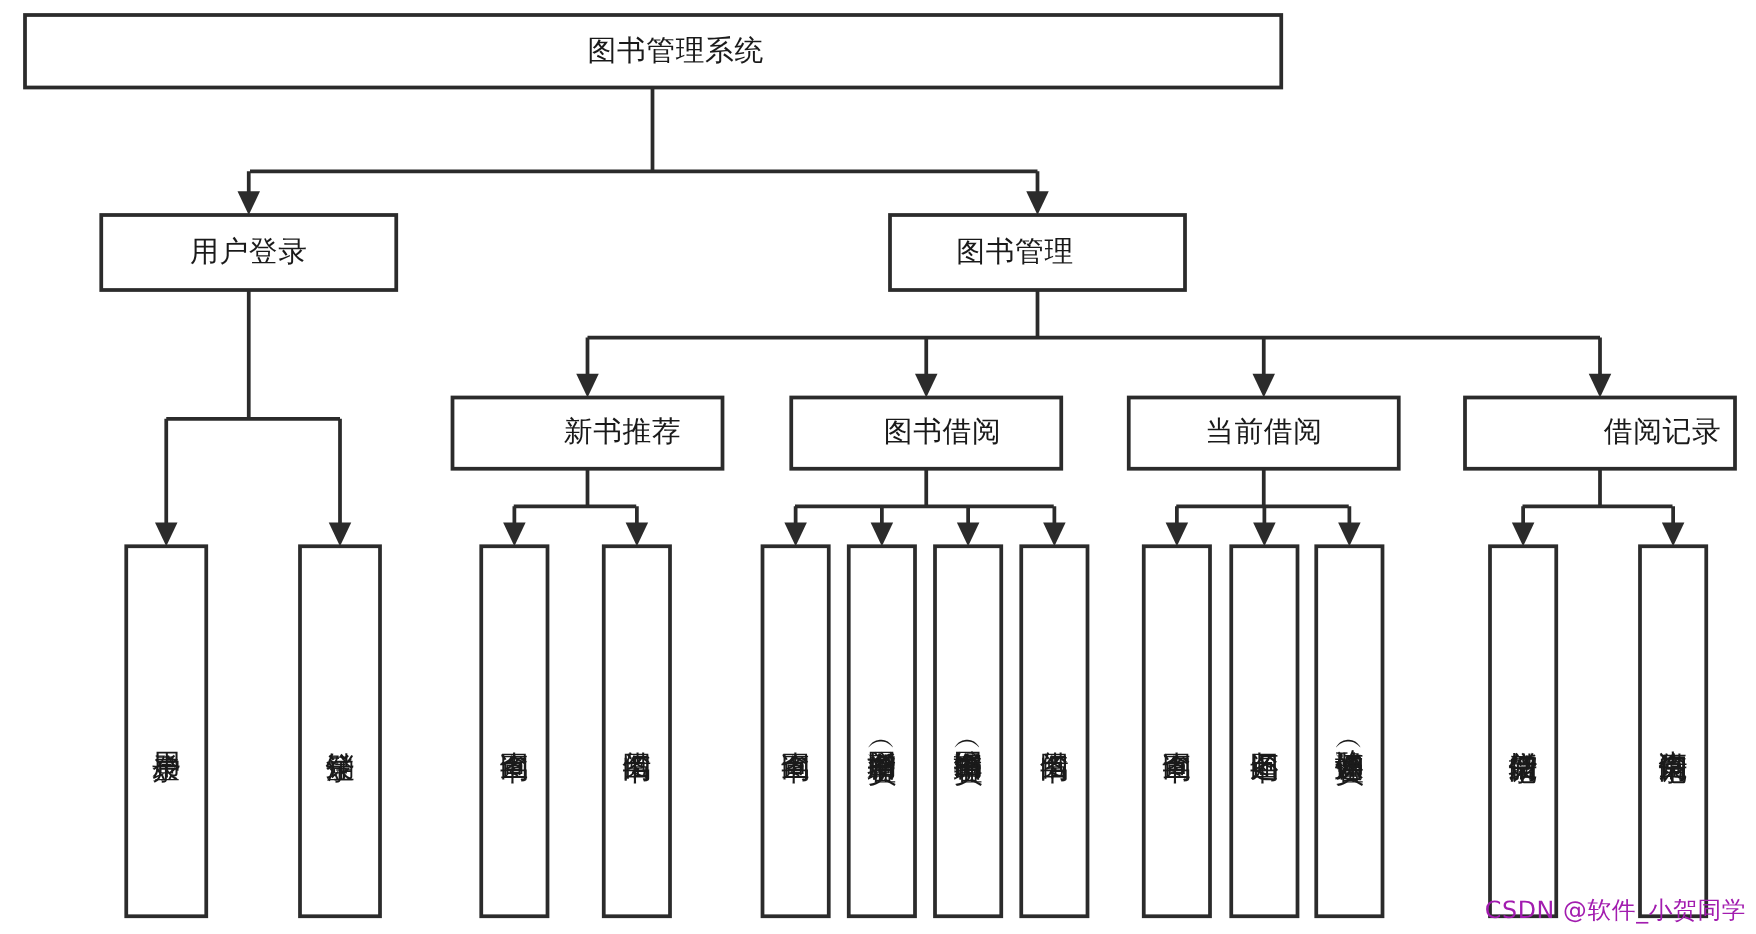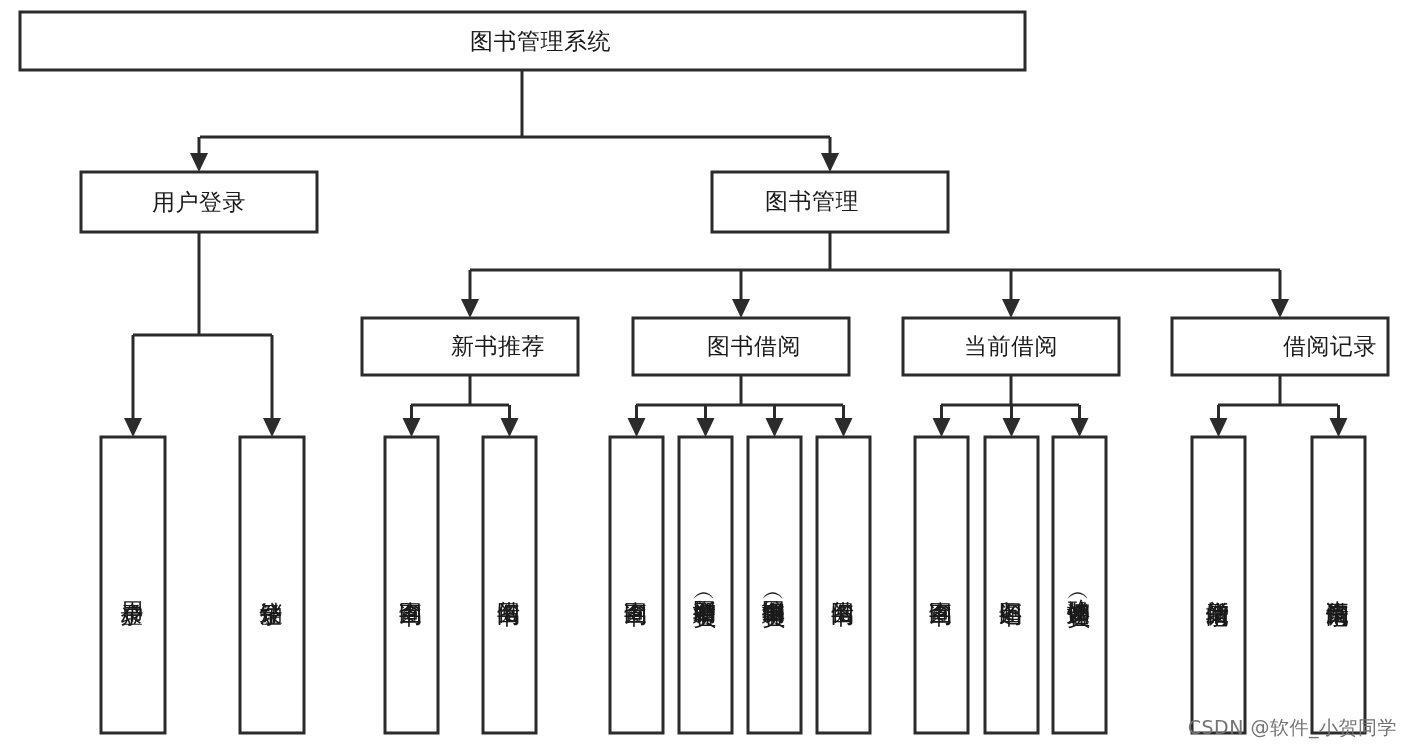--- a/index.html
+++ b/index.html
@@ -64,21 +64,21 @@
     writing-mode: vertical-rl;
     text-orientation: upright;
     pointer-events: none;
     overflow: hidden;
   }
   .watermark {
     position: absolute;
     right: 8px;
     bottom: 6px;
     font-size: 19px;
-    color: #737373;
+    color: #a21caf;
     letter-spacing: 0.5px;
     white-space: nowrap;
   }
 </style>
 </head>
 <body>
 
 <div id="diagram-root">
 
   <svg id="diagram-svg" viewBox="0 0 1405 747">

